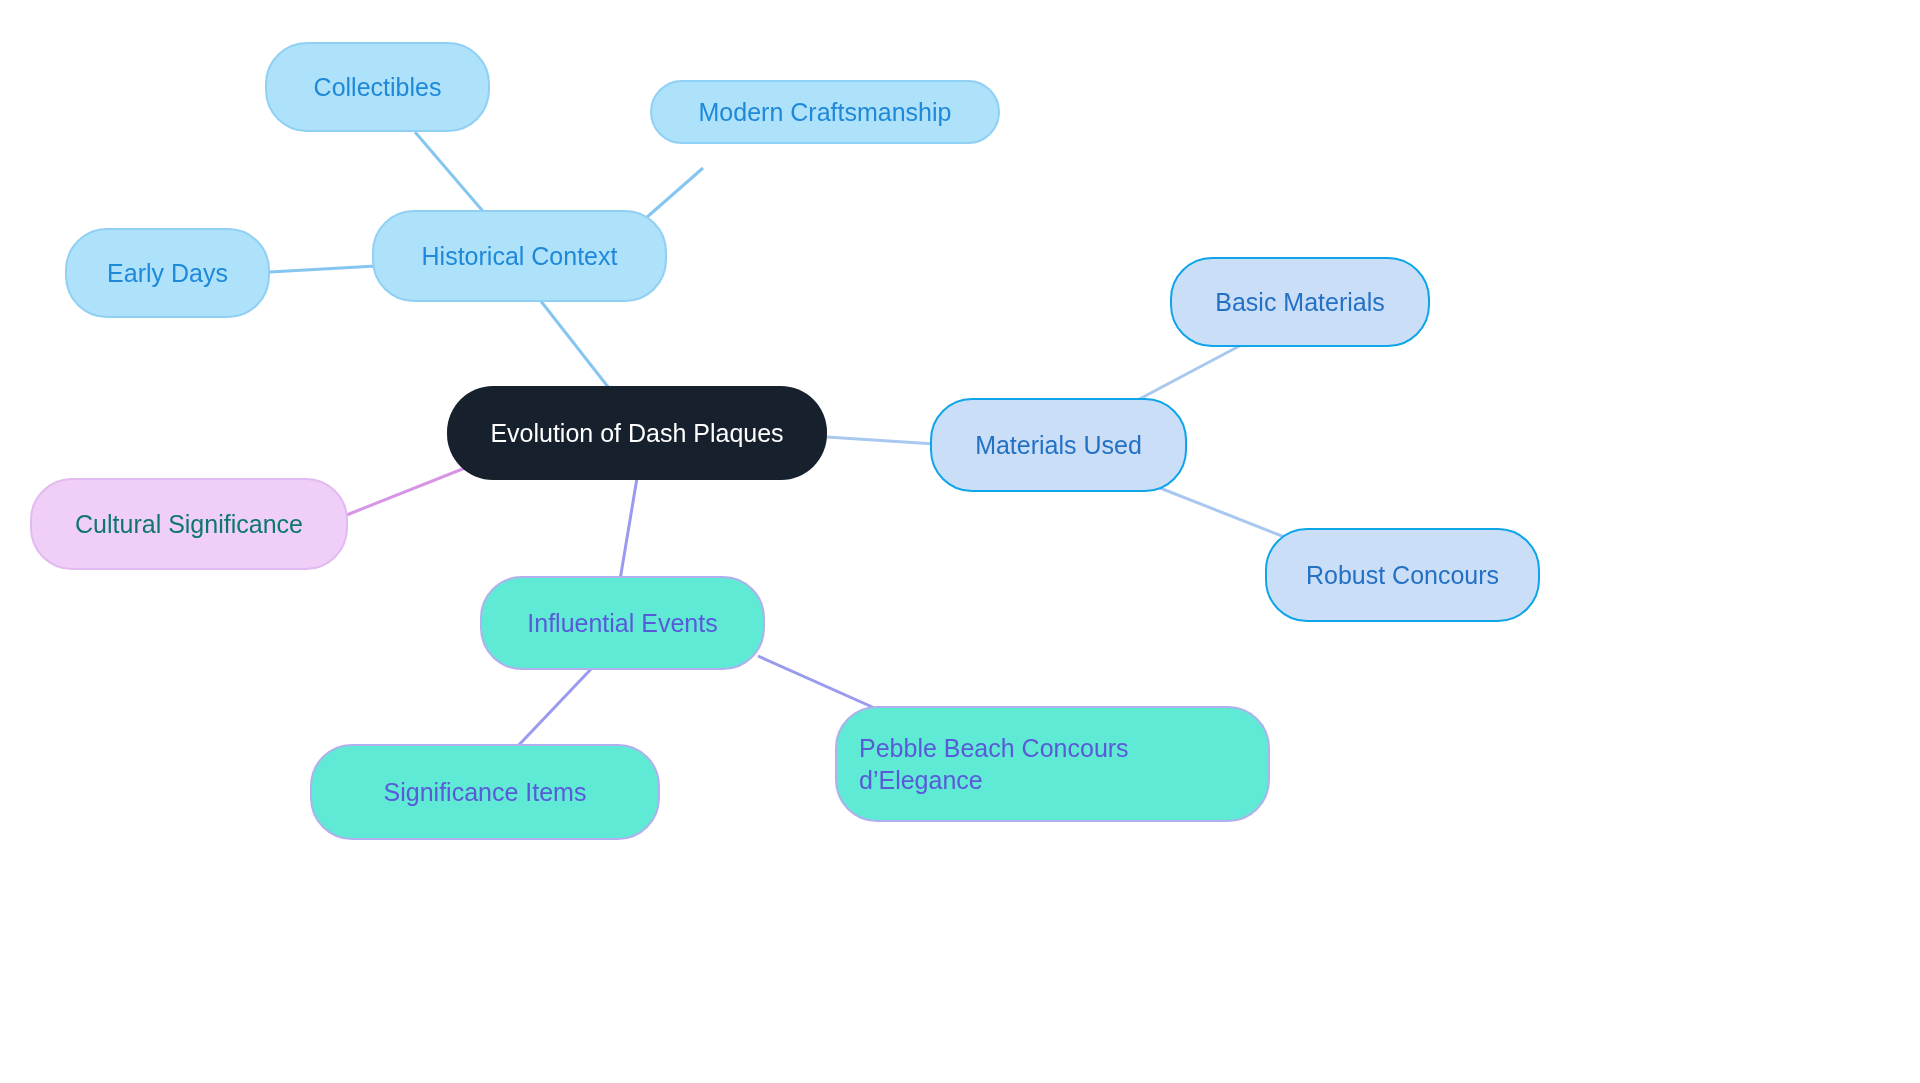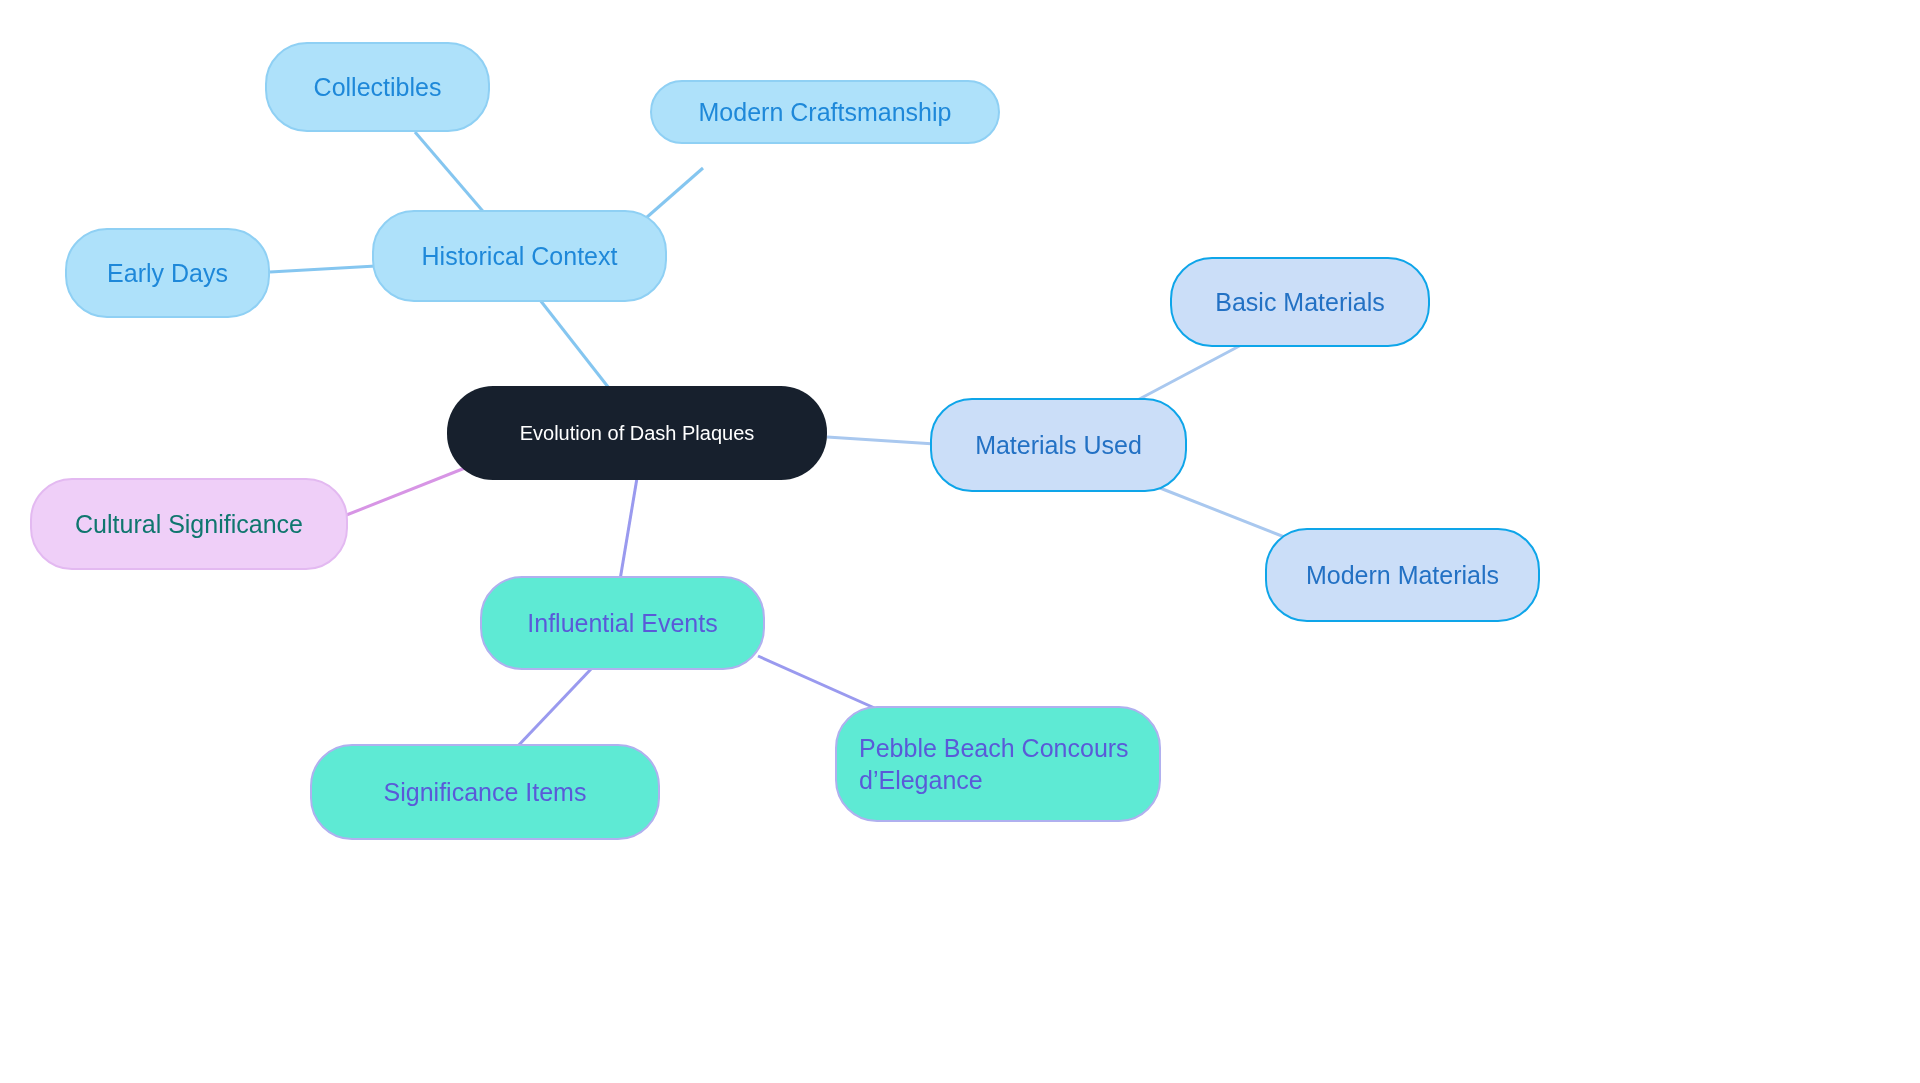--- a/index.html
+++ b/index.html
@@ -31,21 +31,21 @@
     font-size: 25px;
     line-height: 1.3;
     box-sizing: border-box;
     padding: 8px 22px;
     cursor: default;
   }
   .center-node {
     background: #17202D;
     color: #ffffff;
     border-radius: 46px;
-    font-size: 20px;
+    font-size: 25px;
   }
   .blue {
     background: #AEE1FA;
     border: 2px solid #8FD0F4;
     color: #1E88D9;
   }
   .periwinkle {
     background: #CBDEF8;
     border: 2px solid #0ea5e9;
     color: #2371C4;
@@ -91,23 +91,23 @@
   <div class="node blue" style="left:265px; top:42px; width:225px; height:90px;">Collectibles</div>
 
   <div class="node blue" style="left:650px; top:80px; width:350px; height:64px;">Modern Craftsmanship</div>
 
   <div class="node blue" style="left:65px; top:228px; width:205px; height:90px;">Early Days</div>
 
   <div class="node periwinkle" style="left:930px; top:398px; width:257px; height:94px;">Materials Used</div>
 
   <div class="node periwinkle" style="left:1170px; top:257px; width:260px; height:90px;">Basic Materials</div>
 
-  <div class="node periwinkle" style="left:1265px; top:528px; width:275px; height:94px;">Modern Materials</div>
+  <div class="node periwinkle" style="left:1265px; top:528px; width:275px; height:94px;">Robust Concours</div>
 
   <div class="node pink" style="left:30px; top:478px; width:318px; height:92px;">Cultural Significance</div>
 
   <div class="node purple" style="left:480px; top:576px; width:285px; height:94px;">Influential Events</div>
 
   <div class="node purple" style="left:310px; top:744px; width:350px; height:96px;">Significance Items</div>
 
-  <div class="node purple" style="left:835px; top:706px; width:326px; height:116px;">Pebble Beach Concours d’Elegance</div>
+  <div class="node purple" style="left:835px; top:706px; width:435px; height:116px;">Pebble Beach Concours d’Elegance</div>
 
 </div>
 
 </body></html>

